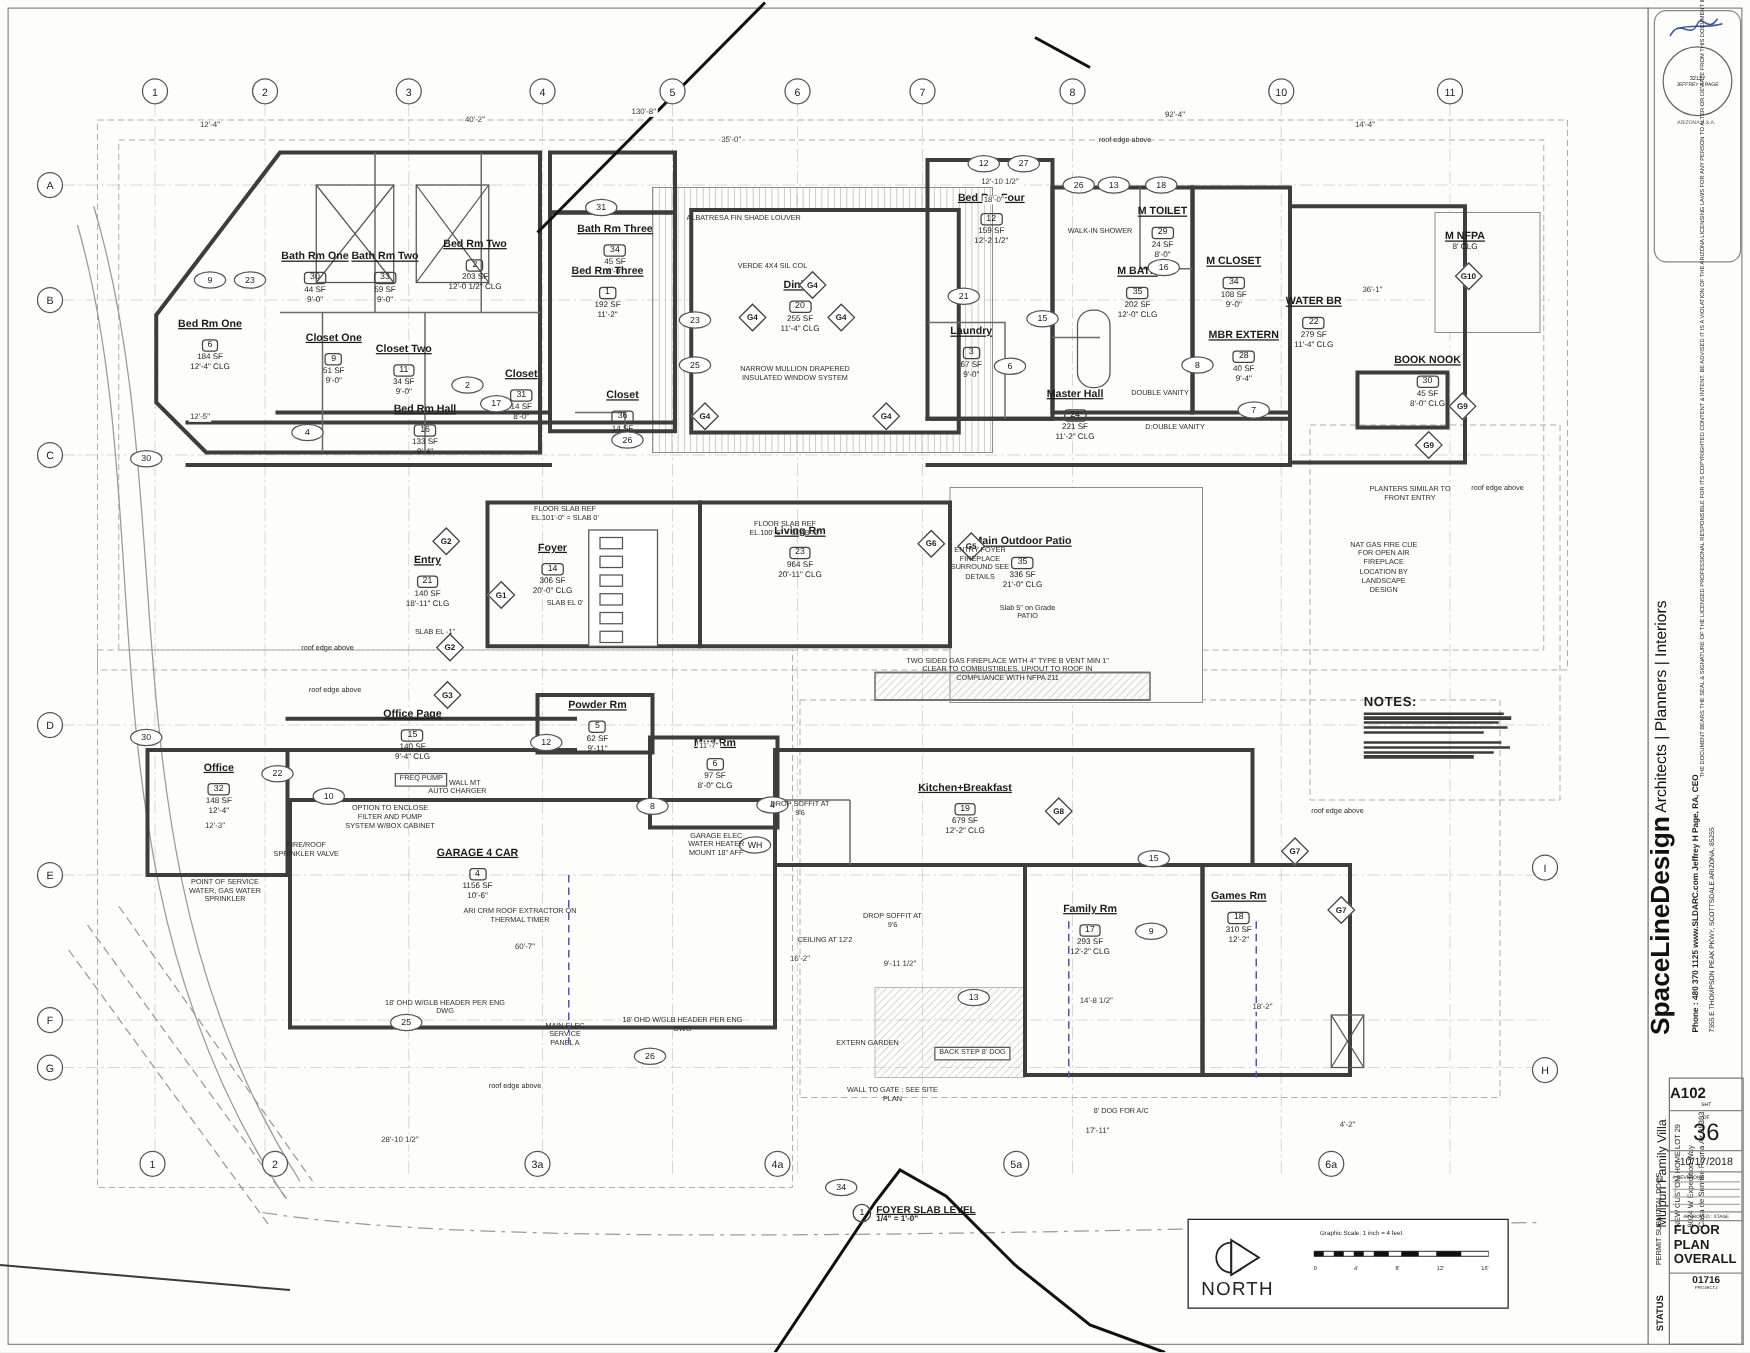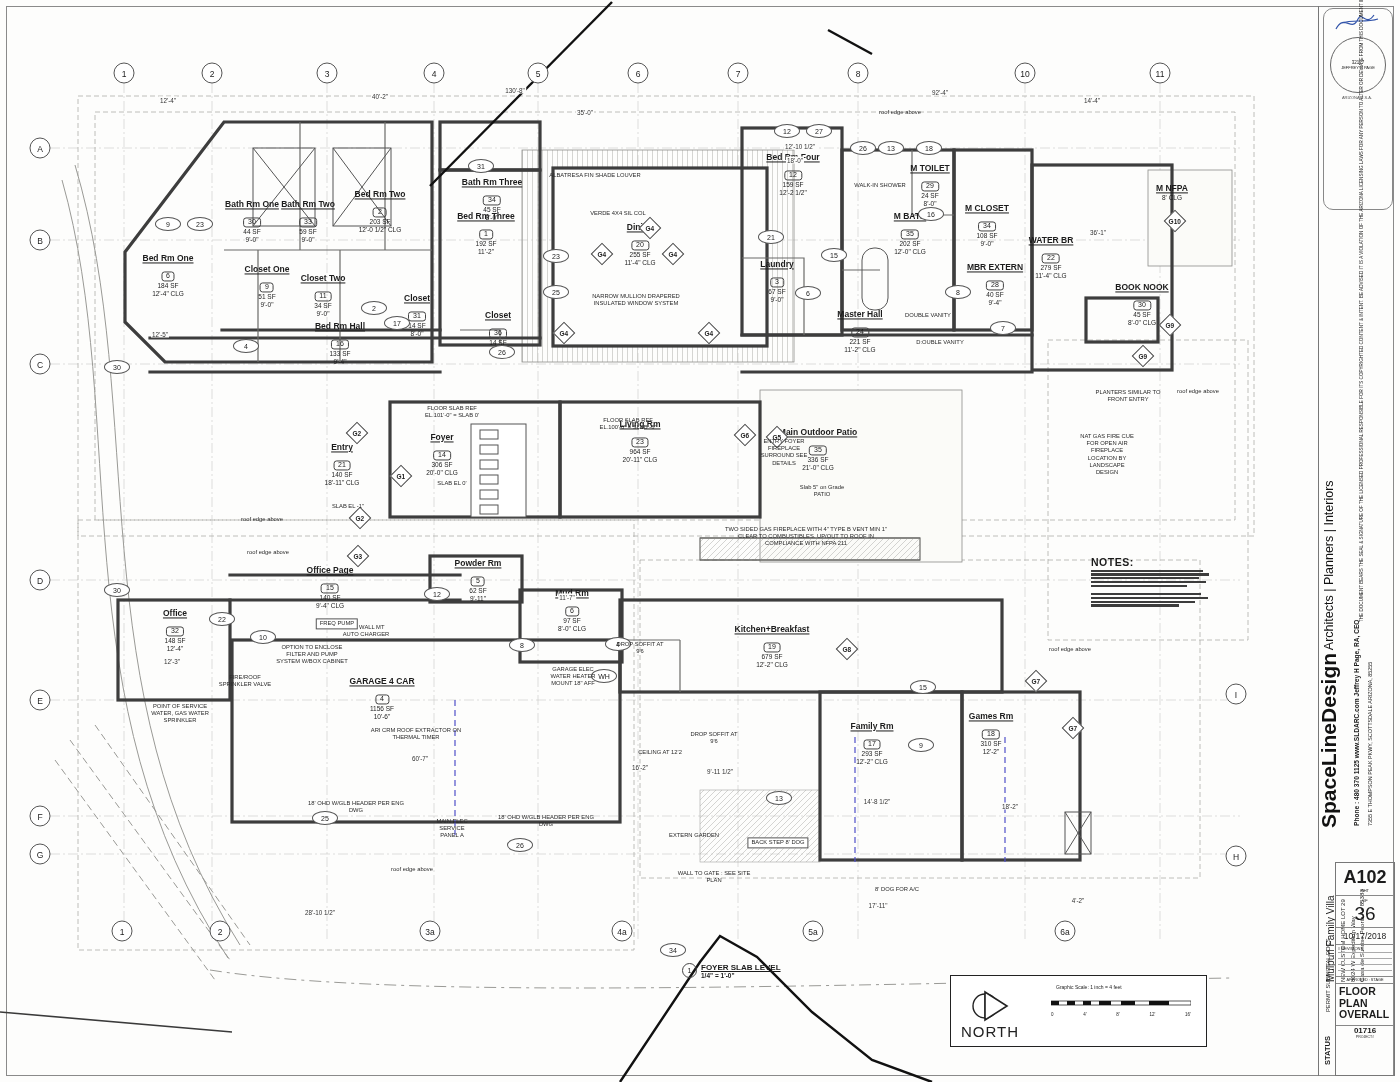--- a/index.html
+++ b/index.html
@@ -54,21 +54,21 @@
   #disclaimer{position:absolute;left:40px;top:216px;height:400px;width:30px;font-size:4.6px;line-height:1.25;
       color:#222;text-align:center;}
   #brand{position:absolute;left:-2px;top:330px;height:492px;width:34px;font-size:21px;color:#111;}
   #brand b{font-weight:bold;} #brand .thin{font-size:12.5px;}
   #contact{position:absolute;left:34px;top:330px;height:490px;width:12px;font-size:6.6px;font-weight:bold;}
   #firmaddr{position:absolute;left:48px;top:330px;height:490px;width:10px;font-size:5.4px;}
   #projname{position:absolute;left:6px;top:826px;height:150px;width:22px;}
   #projname .p1{font-size:10px;} #projname .p2{font-size:6px;}
   #projaddr{position:absolute;left:30px;top:826px;height:150px;width:18px;font-size:6.2px;}
   #sheetblock{position:absolute;left:16px;top:856px;width:58px;height:212px;border:1px solid #777;}
-  #sheetblock .a102{font-size:18px;font-weight:bold;text-align:center;margin-top:4px;}
+  #sheetblock .a102{font-size:12px;font-weight:bold;text-align:left;margin-top:4px;}
   #sheetblock .sht{font-size:4px;text-align:center;border-bottom:1px solid #888;padding-bottom:2px;}
   #sheetblock .of{font-size:4px;text-align:center;margin-top:2px;}
   #sheetblock .cnt{font-size:19px;text-align:center;border-bottom:1px solid #888;padding-bottom:2px;}
   #sheetblock .date{font-size:8.5px;text-align:center;padding:3px 0;border-bottom:1px solid #888;}
   #sheetblock .rev{font-size:4px;padding:1px 2px;}
   #sheetblock .revrow{height:5px;border-top:0.7px solid #aaa;margin:0 2px;}
   #sheetblock .stage{font-size:3.8px;text-align:center;border-top:1px solid #888;padding:1px 0;}
   #sheetblock .ttl{font-size:10.5px;font-weight:bold;padding:2px 3px;border-top:1px solid #888;line-height:1.1;}
   #sheetblock .pno{font-size:8px;font-weight:bold;text-align:center;border-top:1px solid #888;margin-top:2px;}
   #sheetblock .pnl{font-size:3.5px;text-align:center;}

